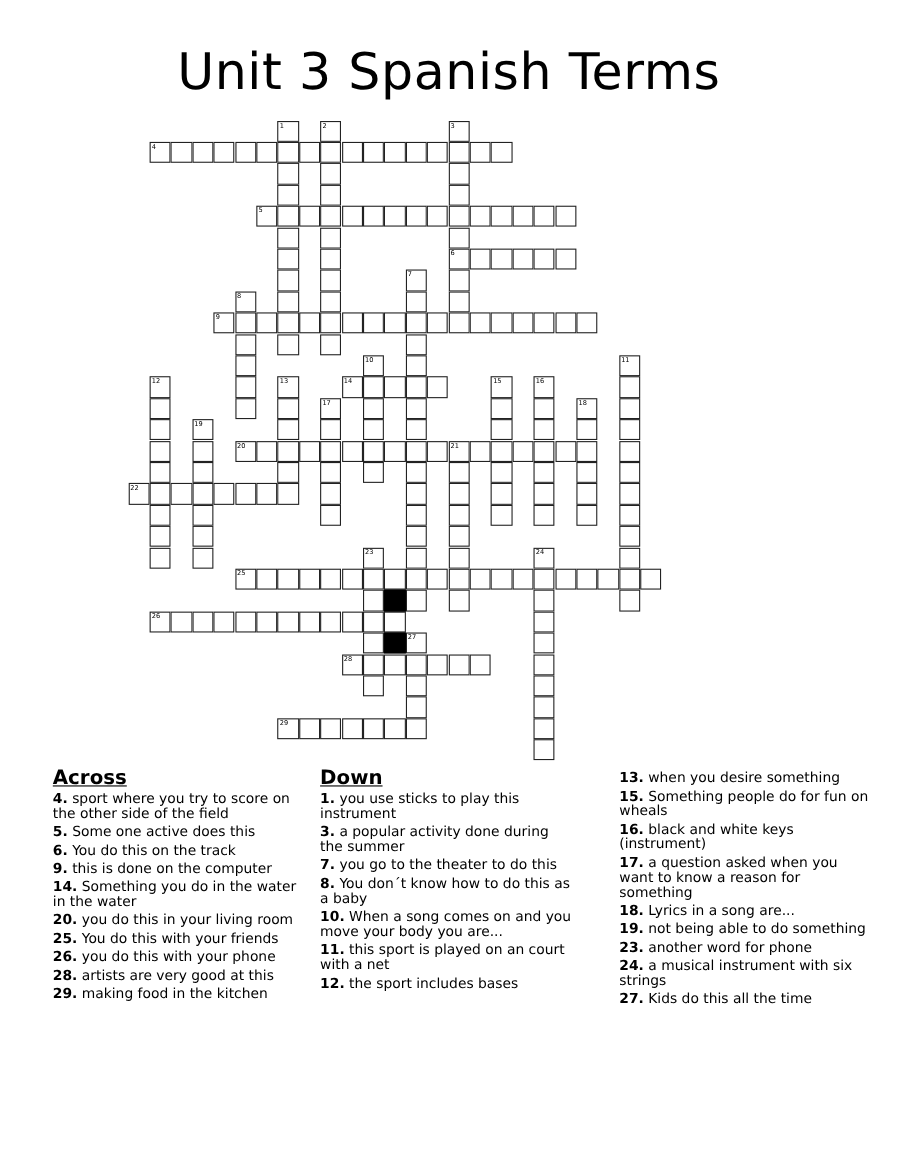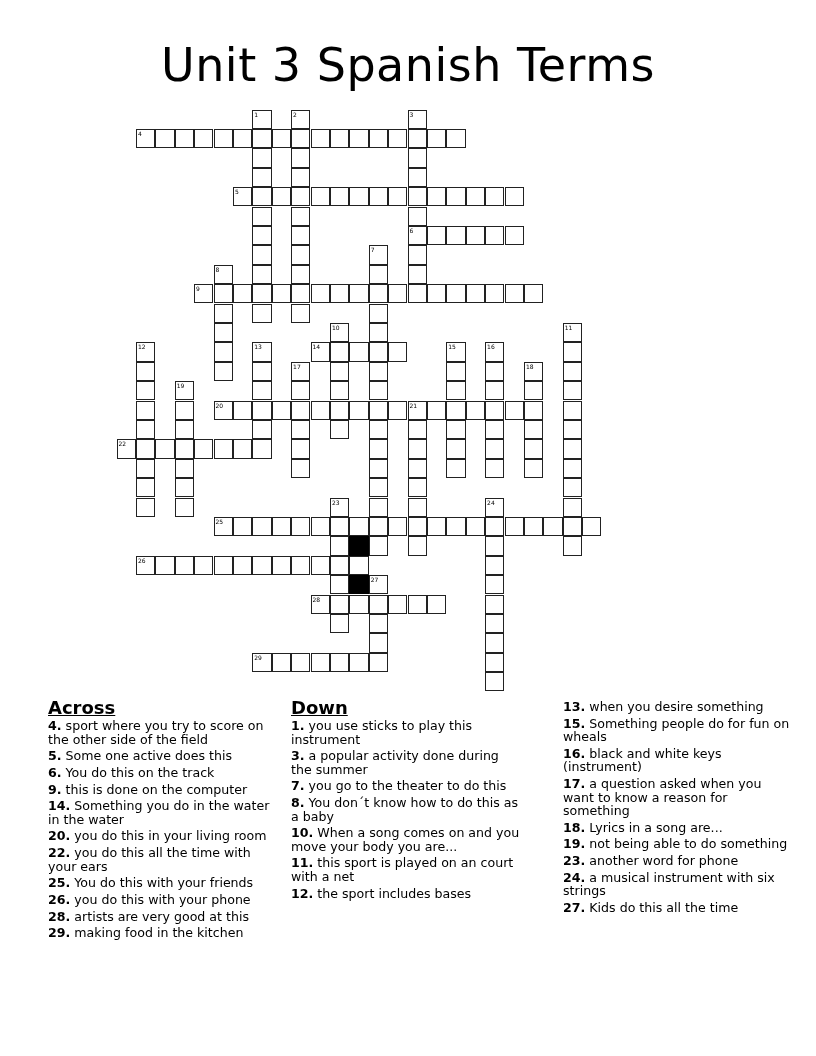--- a/index.html
+++ b/index.html
@@ -334,21 +334,20 @@
   </div>
 
 <div class="clues col1">
   <div class="clue-head">Across</div>
   <div class="clue"><span class="cn">4.</span> <span>sport where you try to score on the other side of the field</span></div>
   <div class="clue"><span class="cn">5.</span> <span>Some one active does this</span></div>
   <div class="clue"><span class="cn">6.</span> <span>You do this on the track</span></div>
   <div class="clue"><span class="cn">9.</span> <span>this is done on the computer</span></div>
   <div class="clue"><span class="cn">14.</span> <span>Something you do in the water in the water</span></div>
   <div class="clue"><span class="cn">20.</span> <span>you do this in your living room</span></div>
-  <div class="clue"><span class="cn">22.</span> <span>you do this all the time with your ears</span></div>
   <div class="clue"><span class="cn">25.</span> <span>You do this with your friends</span></div>
   <div class="clue"><span class="cn">26.</span> <span>you do this with your phone</span></div>
   <div class="clue"><span class="cn">28.</span> <span>artists are very good at this</span></div>
   <div class="clue"><span class="cn">29.</span> <span>making food in the kitchen</span></div>
 </div>
 
 <div class="clues col2">
   <div class="clue-head">Down</div>
   <div class="clue"><span class="cn">1.</span> <span>you use sticks to play this instrument</span></div>
   <div class="clue"><span class="cn">3.</span> <span>a popular activity done during the summer</span></div>

